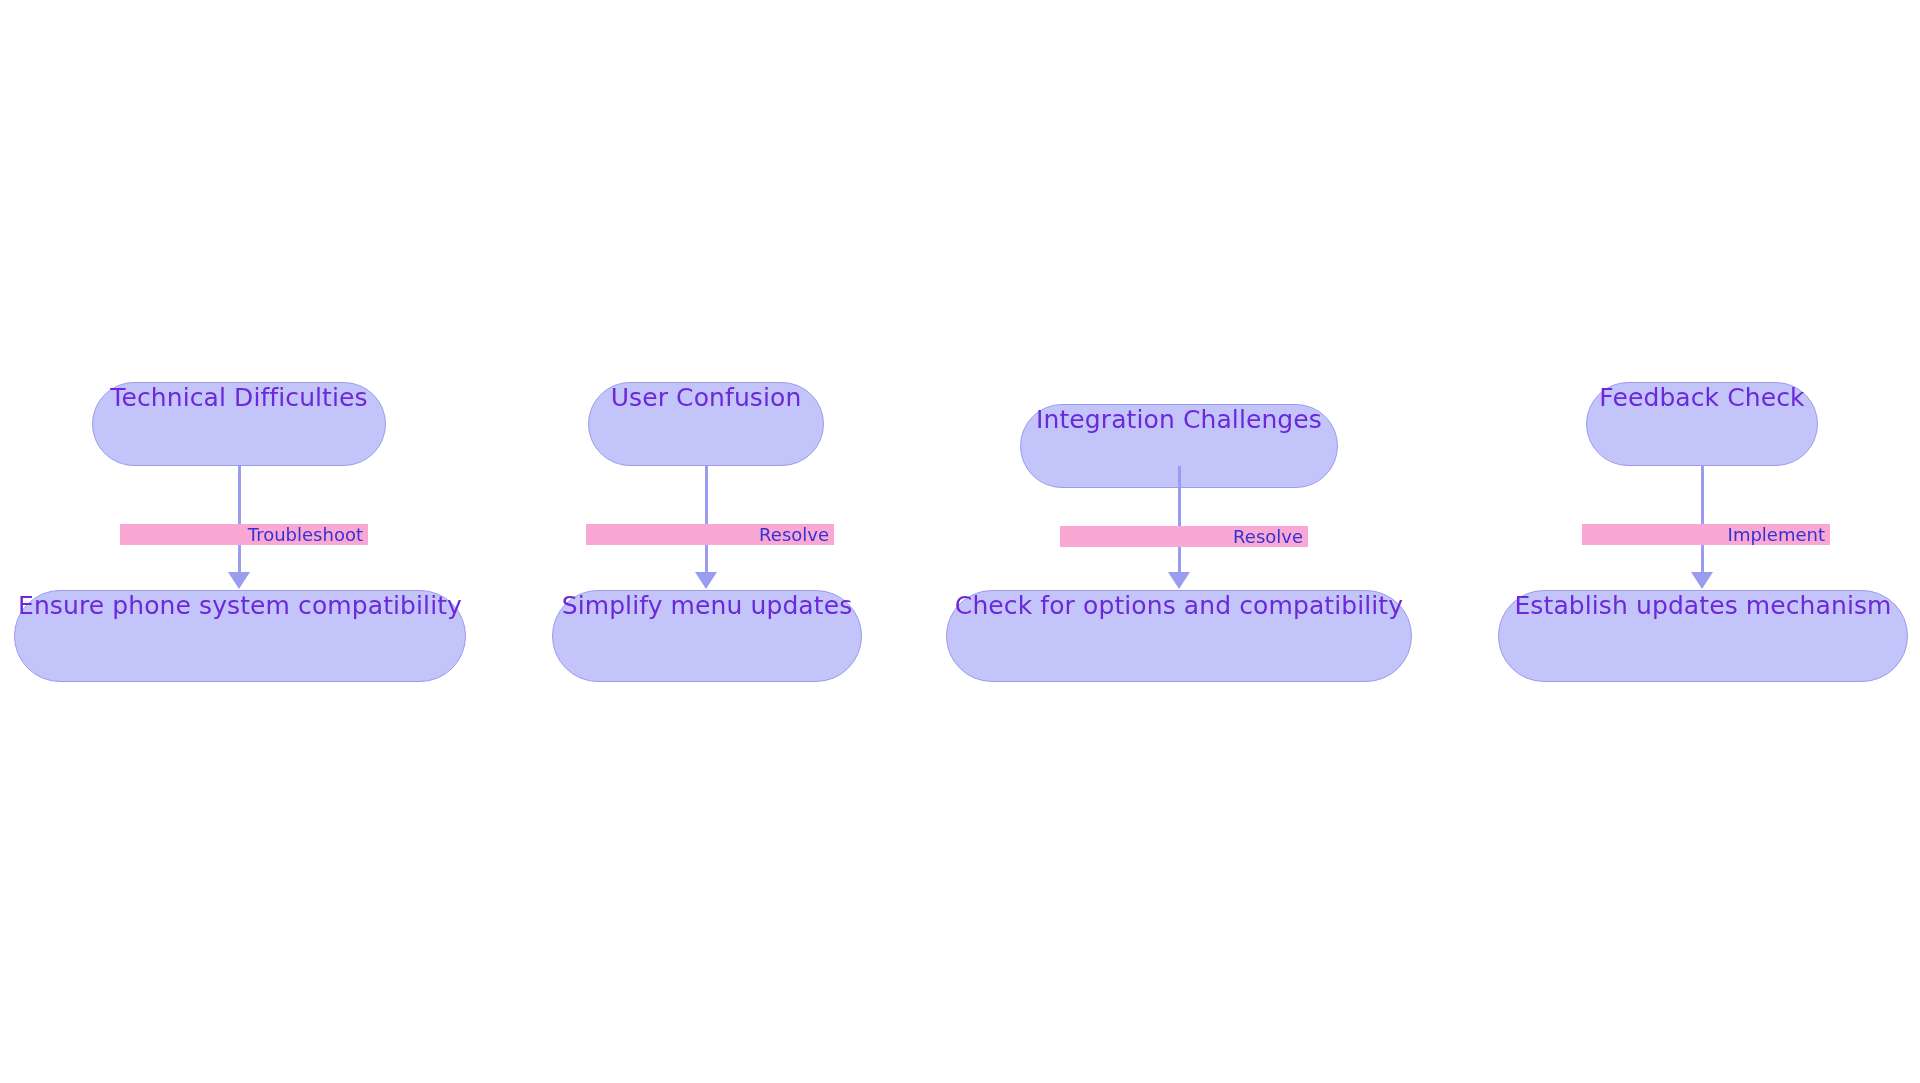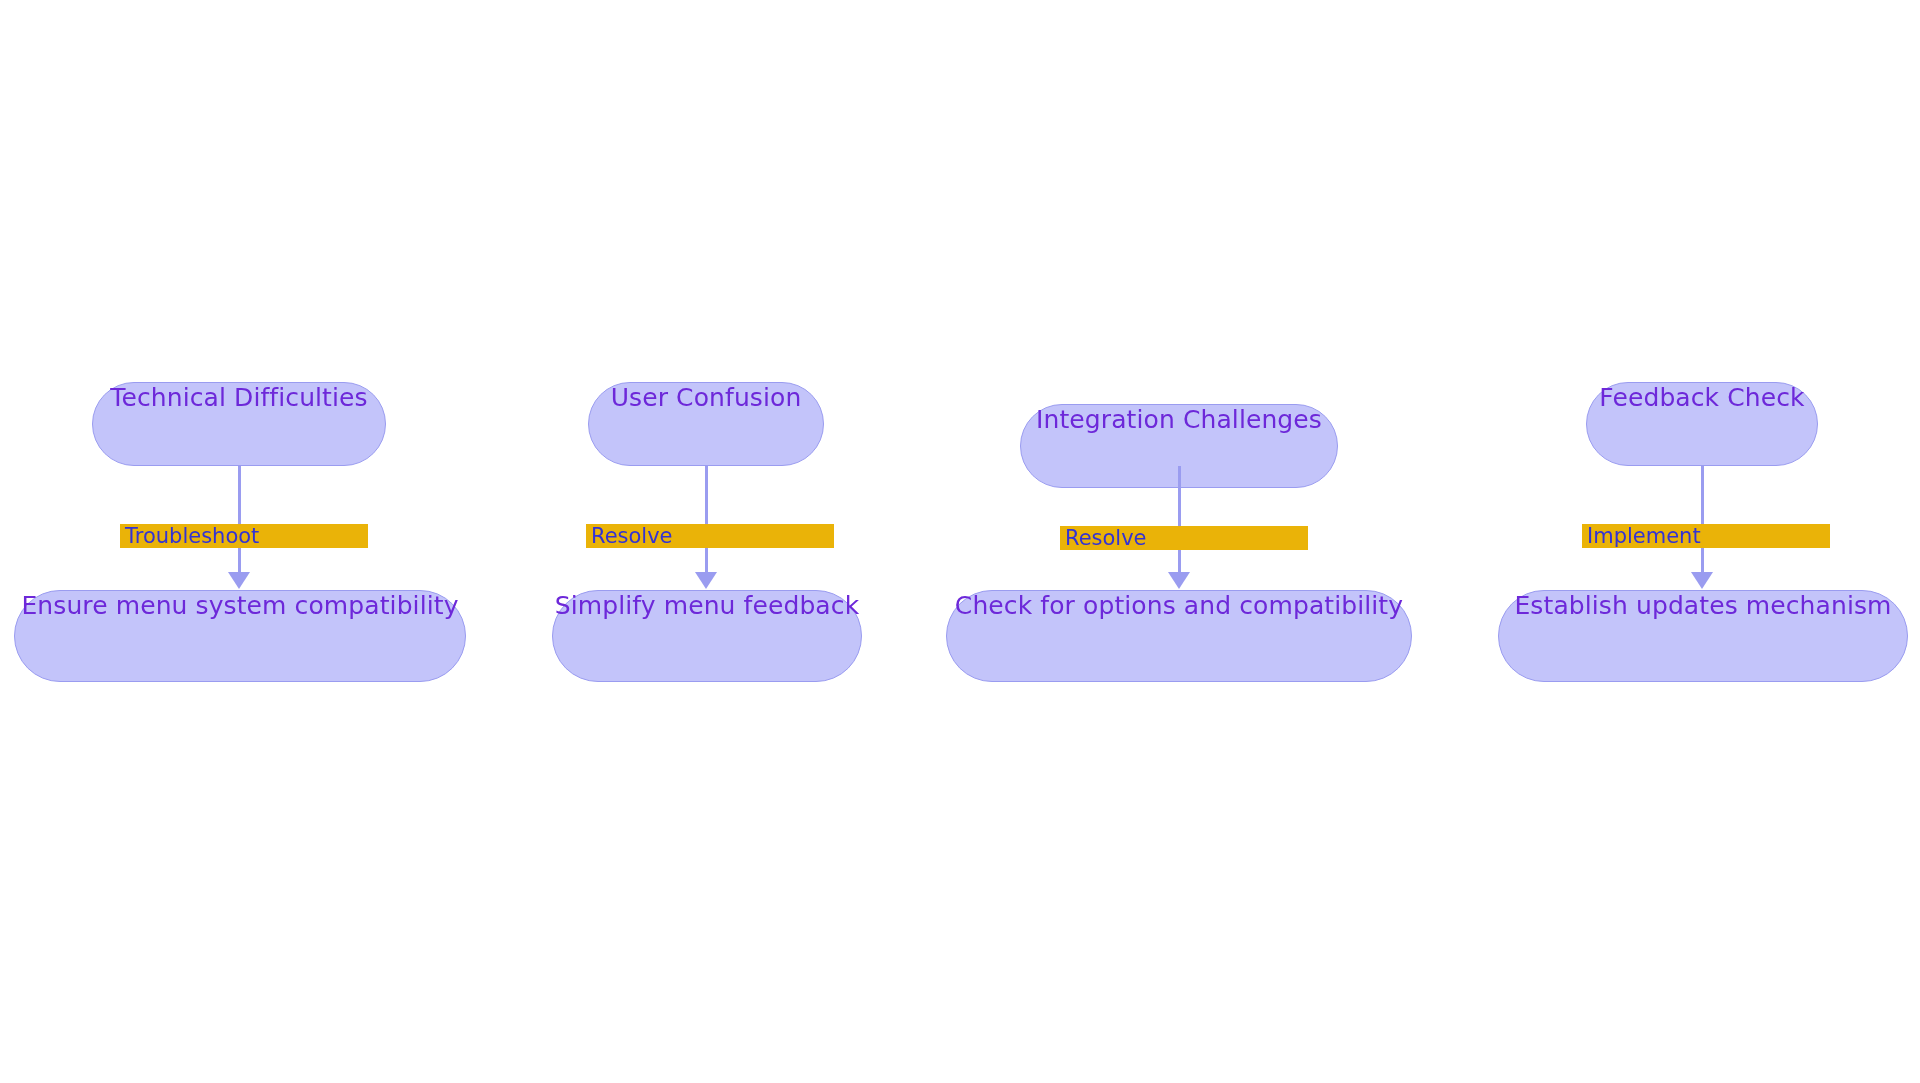--- a/index.html
+++ b/index.html
@@ -65,54 +65,54 @@
     position: absolute;
     width: 0;
     height: 0;
     border-left: 11px solid transparent;
     border-right: 11px solid transparent;
     border-top: 17px solid #9a9cf0;
   }
 
   .edge-label {
     position: absolute;
-    font-size: 21px;
+    font-size: 18px;
     color: #3333d4;
     white-space: nowrap;
-    background: #eab308;
+    background: #f9a8d4;
     padding: 0 5px;
-    text-align: left;
+    text-align: right;
   }
 </style>
 </head>
 <body>
 
 <div id="flow-canvas"></div>
 
 <div class="flow-column" style="left:0;">
   <div class="node node-top" style="left:92px; top:382px; width:294px;">
     <span>Technical Difficulties</span>
   </div>
   <div class="connector" style="left:237.5px; top:466px; height:116px;"></div>
   <div class="arrow-head" style="left:228px; top:572px;"></div>
   <div class="edge-label" style="left:120px; top:524px; width:238px;">Troubleshoot</div>
   <div class="node node-bottom" style="left:14px; top:590px; width:452px;">
-    <span>Ensure menu system compatibility</span>
+    <span>Ensure phone system compatibility</span>
   </div>
 </div>
 
 <div class="flow-column" style="left:0;">
   <div class="node node-top" style="left:588px; top:382px; width:236px;">
     <span>User Confusion</span>
   </div>
   <div class="connector" style="left:704.5px; top:466px; height:116px;"></div>
   <div class="arrow-head" style="left:695px; top:572px;"></div>
   <div class="edge-label" style="left:586px; top:524px; width:238px;">Resolve</div>
   <div class="node node-bottom" style="left:552px; top:590px; width:310px;">
-    <span>Simplify menu feedback</span>
+    <span>Simplify menu updates</span>
   </div>
 </div>
 
 <div class="flow-column" style="left:0;">
   <div class="node node-top" style="left:1020px; top:404px; width:318px;">
     <span>Integration Challenges</span>
   </div>
   <div class="connector" style="left:1177.5px; top:466px; height:116px;"></div>
   <div class="arrow-head" style="left:1168px; top:572px;"></div>
   <div class="edge-label" style="left:1060px; top:526px; width:238px;">Resolve</div>

